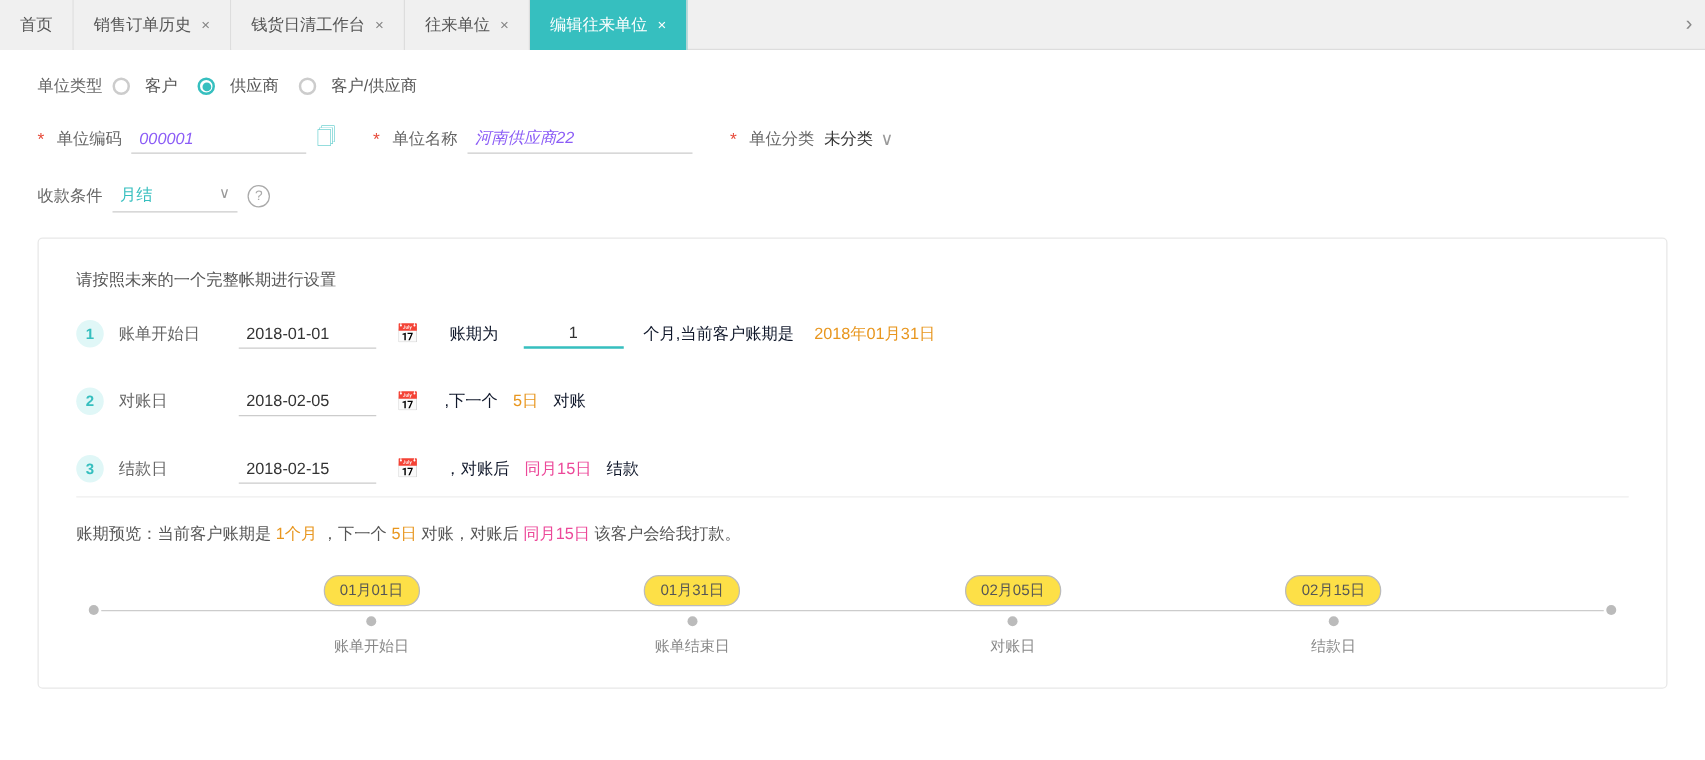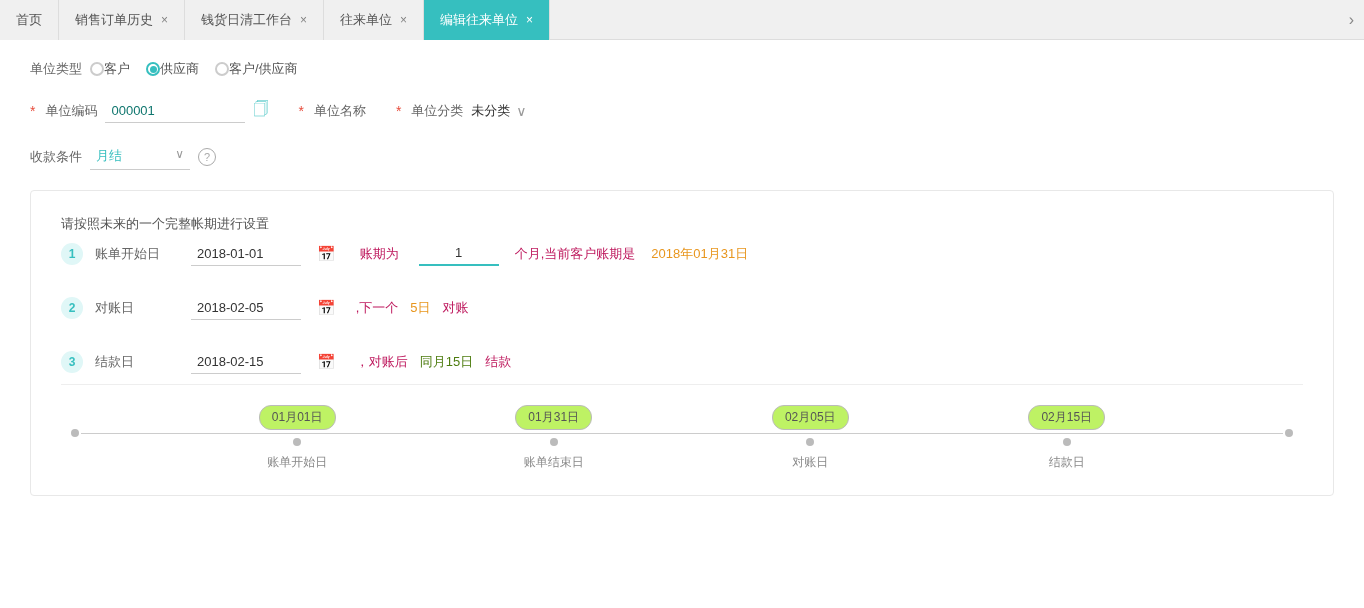--- a/index.html
+++ b/index.html
@@ -72,35 +72,36 @@
     .required-star {
       color: #e74c3c;
       margin-right: 2px;
     }
     .form-input {
       border: none;
       border-bottom: 1px solid #ccc;
       outline: none;
       padding: 4px 6px;
       font-size: 13px;
-      color: #0f766e;
+      color: #8b5cf6;
       background: transparent;
       width: 160px;
+      font-style: italic;
     }
 
     
     .radio-group {
       display: flex;
       align-items: center;
       gap: 16px;
     }
     .radio-item {
       display: flex;
       align-items: center;
-      gap: 0;
+      gap: 12px;
       cursor: pointer;
       font-size: 13px;
       color: #555;
     }
     .radio-circle {
       width: 14px;
       height: 14px;
       border-radius: 50%;
       border: 2px solid #ccc;
       display: inline-flex;
@@ -178,21 +179,21 @@
     .inner-card {
       border: 1px solid #e8e8e8;
       border-radius: 4px;
       padding: 24px 30px;
       background: #fff;
       margin-bottom: 20px;
     }
     .inner-card-title {
       font-size: 13px;
       color: #555;
-      margin-bottom: 8px;
+      margin-bottom: 21px;
       font-family: Liberation Serif, serif;
     }
 
     
     .step-row {
       display: flex;
       align-items: center;
       margin-bottom: 30px;
       gap: 12px;
     }
@@ -221,24 +222,24 @@
       outline: none;
       padding: 4px 6px;
       font-size: 13px;
       color: #333;
       background: transparent;
       width: 110px;
       margin-left: 24px;
     }
     .step-desc {
       font-size: 13px;
-      color: #be185d;
+      color: #0f172a;
     }
     .highlight-orange { color: #e8961e; }
-    .highlight-teal { color: #4d7c0f; }
+    .highlight-teal { color: #ec4899; }
 
     
     .period-input {
       border: none;
       border-bottom: 2px solid #36bfbf;
       outline: none;
       padding: 4px 6px;
       font-size: 13px;
       color: #333;
       background: transparent;
@@ -252,21 +253,21 @@
       color: #555;
       margin-bottom: 24px;
     }
     .timeline-point {
       display: flex;
       flex-direction: column;
       align-items: center;
       gap: 8px;
     }
     .timeline-badge {
-      background: #bef264;
+      background: #fde047;
       border: 1px solid #bbb;
       border-radius: 12px;
       padding: 3px 12px;
       font-size: 12px;
       color: #555;
       white-space: nowrap;
     }
     .timeline-point-dot {
       width: 8px;
       height: 8px;
@@ -334,20 +335,21 @@
   <div class="form-row" style="gap:30px;">
     <div style="display:flex;align-items:center;gap:8px;">
       <span class="required-star">*</span>
       <span class="form-label">单位编码</span>
       <input class="form-input" type="text" style="width: 140px;" value="000001">
       <span class="cal-icon">🗍</span>
     </div>
     <div style="display:flex;align-items:center;gap:8px;">
       <span class="required-star">*</span>
       <span class="form-label">单位名称</span>
+      <input class="form-input" type="text" style="width: 180px;" value="河南供应商22">
     </div>
     <div style="display:flex;align-items:center;gap:8px;">
       <span class="required-star">*</span>
       <span class="form-label">单位分类</span>
       <div class="category-select">
         <span class="category-value">未分类</span>
         <span class="category-arrow">∨</span>
       </div>
     </div>
   </div>
@@ -390,20 +392,29 @@
       <span class="step-label">结款日</span>
       <input class="step-date-input" type="text" value="2018-02-15" style="">
       <span class="cal-icon" style="margin-left:4px;">📅</span>
       <span class="step-desc" style="margin-left:8px;">，对账后</span>
       <span class="step-desc highlight-teal">同月15日</span>
       <span class="step-desc">结款</span>
     </div>
 
     <div class="divider-line"></div>
 
+    <div class="preview-text">
+      <span>账期预览：当前客户账期是</span>
+      <span class="highlight-orange">1个月</span>
+      <span>，下一个</span>
+      <span class="highlight-orange">5日</span>
+      <span>对账，对账后</span>
+      <span class="highlight-teal">同月15日</span>
+      <span> 该客户会给我打款。</span>
+    </div>
 
     <div style="position:relative; padding: 0 10px;">
 
       <div style="position:absolute; top: 28px; left: 20px; right: 20px; height:1px; background:#ccc; z-index:0;"></div>
 
       <div style="display:flex; align-items:flex-start; justify-content:space-between; position:relative; z-index:1;">
 
         <div style="display:flex;flex-direction:column;align-items:center;margin-top:24px;">
           <div style="width:8px;height:8px;border-radius:50%;background:#bbb;"></div>
         </div>

